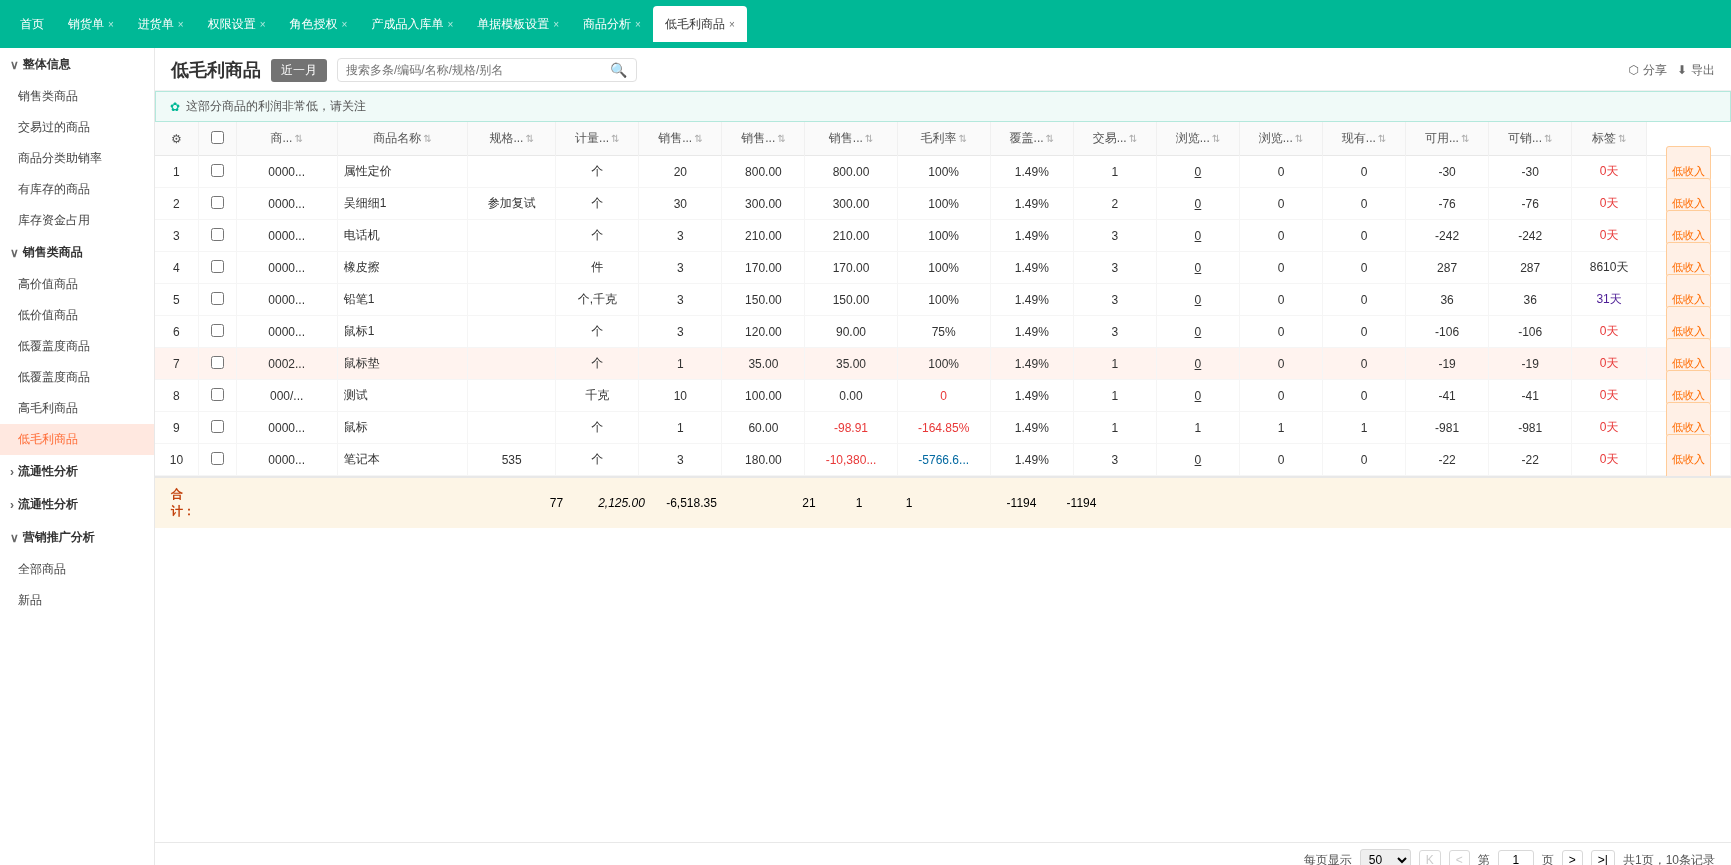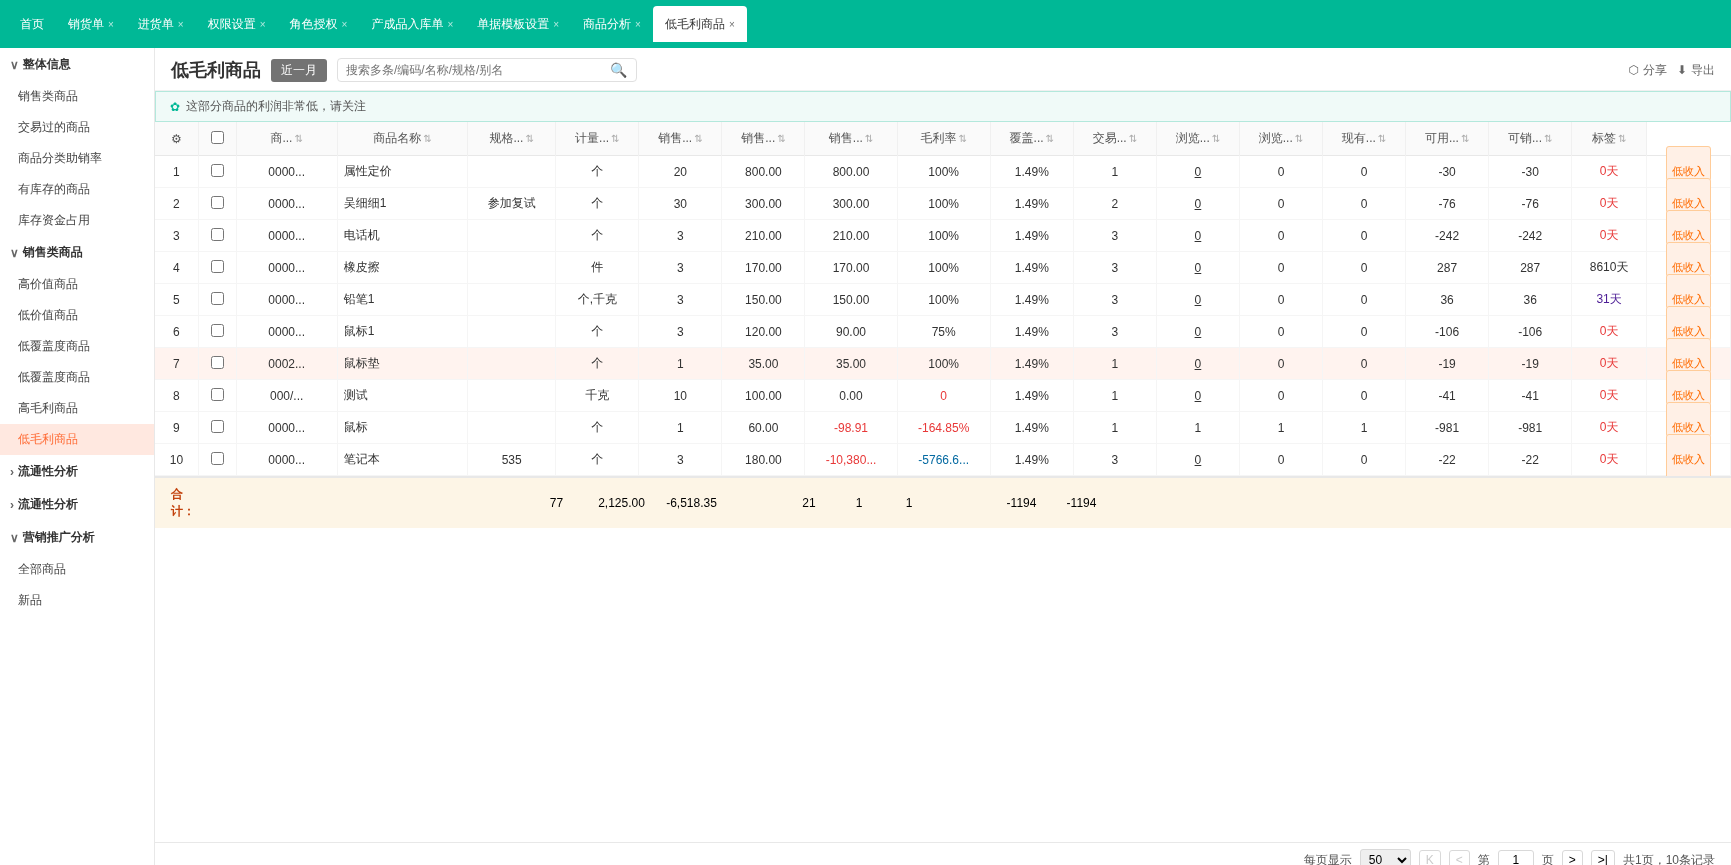--- a/index.html
+++ b/index.html
@@ -586,21 +586,21 @@
 
       <div class="table-footer">
         <span class="footer-label">合计：</span>
         <div style="display:flex;width:100%;gap:0;">
           <div style="min-width:26px"></div>
           <div style="min-width:70px"></div>
           <div style="min-width:90px"></div>
           <div style="min-width:65px"></div>
           <div style="min-width:50px"></div>
           <div style="min-width:60px;text-align:center;">77</div>
-          <div style="min-width:70px;text-align:center;">2,125.00</div>
+          <div style="min-width:70px;text-align:center;font-style:italic;">2,125.00</div>
           <div style="min-width:70px;text-align:center;">-6,518.35</div>
           <div style="min-width:55px"></div>
           <div style="min-width:55px;text-align:center;">21</div>
           <div style="min-width:45px;text-align:center;">1</div>
           <div style="min-width:55px;text-align:center;">1</div>
           <div style="min-width:55px;text-align:center;"></div>
           <div style="min-width:60px;text-align:center;">-1194</div>
           <div style="min-width:60px;text-align:center;">-1194</div>
         </div>
       </div>

